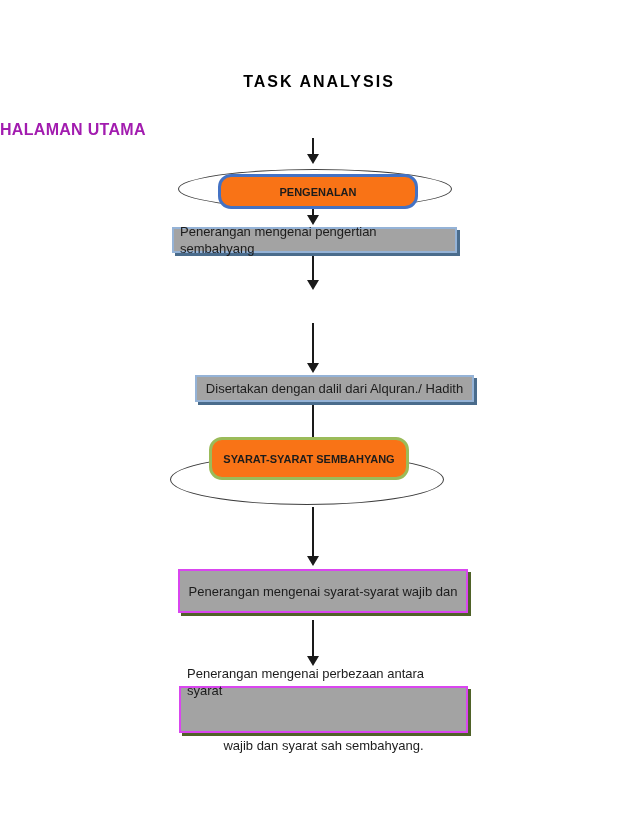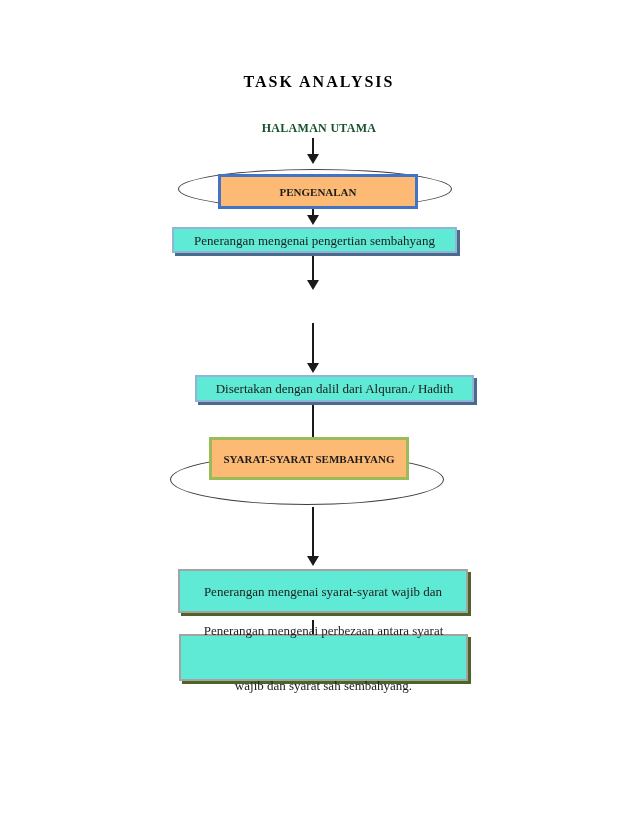--- a/index.html
+++ b/index.html
@@ -1,34 +1,34 @@
 <!DOCTYPE html>
 <html><head>
 <meta charset="utf-8">
 <style>
   html,body { margin:0; padding:0; background:#ffffff; }
   .page {
     position:relative;
     width:638px; height:826px;
     background:#ffffff;
-    font-family:Liberation Serif, serif;
+    font-family:Liberation Sans, sans-serif;
     color:#1c1c1c;
     overflow:hidden;
   }
   .title {
     position:absolute; top:73px; left:0; width:638px;
     text-align:center;
     font-size:16px; font-weight:bold; letter-spacing:2px;
     color:#000000;
   }
   .start-label {
     position:absolute; top:121px; left:0; width:638px;
-    text-align:center;
-    font-size:12px; font-weight:bold; letter-spacing:0.3px;
-    color:#14532d;
+    text-align:left;
+    font-size:16px; font-weight:bold; letter-spacing:0.3px;
+    color:#a21caf;
   }
   .arrow { position:absolute; left:307px; width:12px; }
   .arrow .line {
     position:absolute; top:0; bottom:9px; left:5px; width:2px;
     background:#1a1a1a;
   }
   .arrow .head {
     position:absolute; bottom:0; left:0;
     width:0; height:0;
     border-left:6px solid transparent;
@@ -36,44 +36,45 @@
     border-top:10px solid #1a1a1a;
   }
   .oval {
     position:absolute;
     border:1.5px solid #3d3d3d;
     border-radius:50%;
     background:#ffffff;
   }
   .oval-label {
     position:absolute;
-    background:#fdba74;
+    background:#f97316;
     display:flex; align-items:center; justify-content:center;
     font-size:11px; font-weight:bold;
     text-align:center;
     z-index:2;
+    border-radius:13px;
   }
   .oval-label.blue  { border:3px solid #4472C4; }
   .oval-label.green { border:3px solid #9BBB59; }
   .pbox {
     position:absolute;
-    background:#5eead4;
+    background:#a3a3a3;
     display:flex; flex-direction:column;
     align-items:center; justify-content:center;
-    text-align:right;
+    text-align:left;
     font-size:13px; line-height:17px;
     padding:0 6px;
     box-sizing:border-box;
   }
   .pbox.blue {
     border:2px solid #95B3D7;
     box-shadow:3px 3px 0 #4A6C8C;
   }
   .pbox.green {
-    border:2px solid #a3a3a3;
+    border:2px solid #d946ef;
     box-shadow:3px 3px 0 #4F6228;
     gap:38px;
   }
 </style>
 </head>
 <body>
 
 <div class="page">
 
   <div class="title">TASK ANALYSIS</div>
@@ -131,18 +132,18 @@
 
   <div class="pbox green" style="left:178px; top:569px; width:290px; height:44px;">
     <div>Penerangan mengenai syarat-syarat wajib dan</div>
   </div>
 
   <div class="arrow" style="top:620px; height:46px;">
     <div class="line"></div>
     <div class="head"></div>
   </div>
 
-  <div class="pbox green" style="left:179px; top:634px; width:289px; height:47px;">
+  <div class="pbox green" style="left:179px; top:686px; width:289px; height:47px;">
     <div>Penerangan mengenai perbezaan antara syarat</div>
     <div>wajib dan syarat sah sembahyang.</div>
   </div>
 
 </div>
 
 </body></html>

